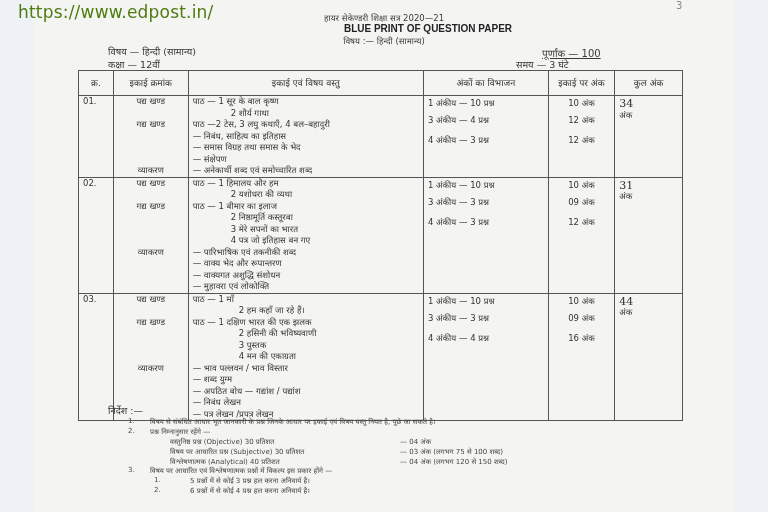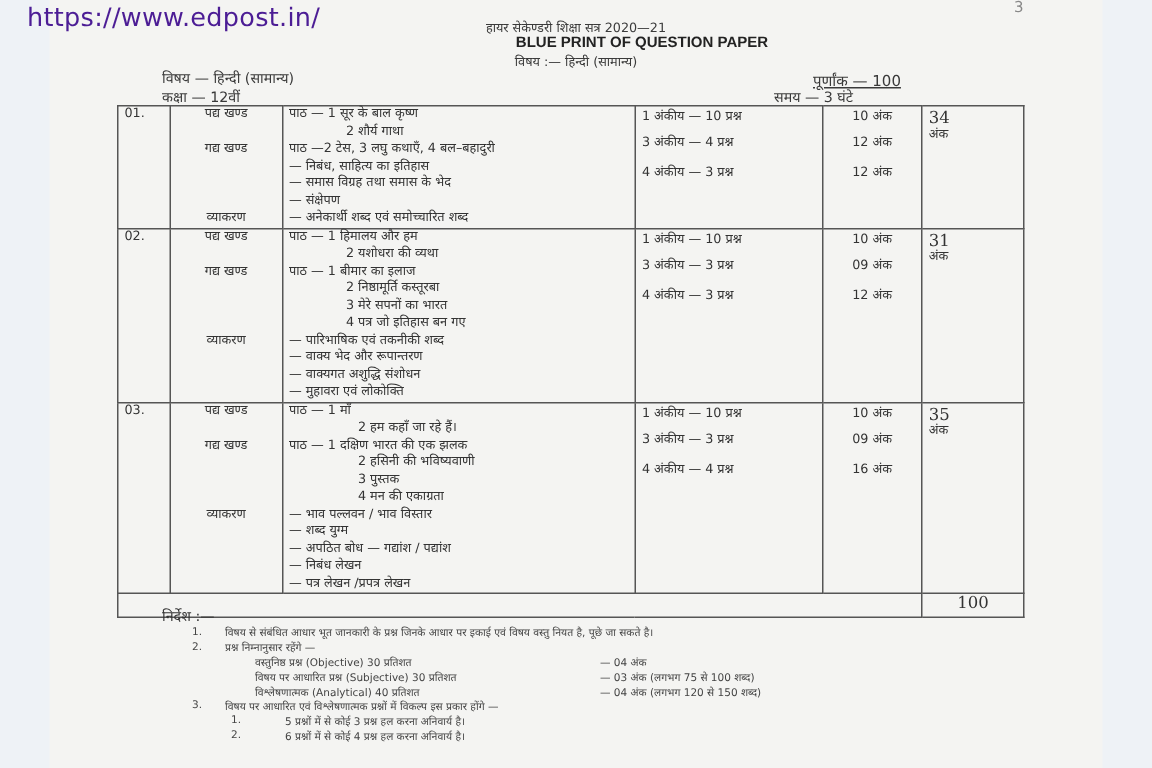--- a/index.html
+++ b/index.html
@@ -9,21 +9,21 @@
     font-family:"DejaVu Sans", sans-serif;
     color:#2a2a2a;
   }
   .paper {
     position:absolute; left:33px; top:0; width:702px; height:512px;
     background:#f4f4f2;
   }
   .url {
     position:absolute; left:18px; top:2px;
     font-family:"DejaVu Sans", sans-serif; font-size:17px;
-    color:#4c1d95; letter-spacing:0.2px;
+    color:#4d7c0f; letter-spacing:0.2px;
   }
   .hdr { position:absolute; font-size:8.5px; color:#3a3a3a; white-space:nowrap; }
   .hdr.center { left:0; width:768px; text-align:center; }
   .hdr.bold { font-family:"Liberation Sans", sans-serif; font-weight:bold; font-size:10px; color:#222; }
   .corner-mark { position:absolute; left:676px; top:0px; font-size:10px; color:#888; }
 
   table.bp {
     position:absolute; left:78px; top:70px;
     width:605px; border-collapse:collapse;
     font-size:8.5px; color:#333;
@@ -65,20 +65,28 @@
 <div class="hdr center bold" style="top:23px;padding-left:44px;">BLUE PRINT OF QUESTION PAPER</div>
 <div class="hdr center" style="top:35px;">विषय :—  हिन्दी (सामान्य)</div>
 
 <div class="hdr" style="left:108px; top:45px; font-size:9.5px;">विषय — हिन्दी (सामान्य)</div>
 <div class="hdr" style="left:108px; top:58px; font-size:9.5px;">कक्षा — 12वीं</div>
 <div class="hdr" style="left:542px; top:46px; font-size:10px;text-decoration:underline;">पूर्णांक — 100</div>
 <div class="hdr" style="left:516px; top:58px; font-size:9.5px;">समय — 3 घंटे</div>
 
 <table class="bp">
   <tbody>
+      <tr>
+    <th class="c-num">क्र.</th>
+    <th class="c-unit">इकाई क्रमांक</th>
+    <th class="c-content">इकाई एवं विषय वस्तु</th>
+    <th class="c-dist">अंकों का विभाजन</th>
+    <th class="c-umarks">इकाई पर अंक</th>
+    <th class="c-total">कुल अंक</th>
+  </tr>
 
   <tr style="height:72px;padding-left:40px;">
     <td class="c-num">01.</td>
     <td class="c-unit">
       <span class="line">पद्य खण्ड</span>
       <span class="spacer"></span>
       <span class="line">गद्य खण्ड</span>
       <span class="spacer"></span>
           <span class="spacer"></span>
           <span class="spacer"></span>
@@ -176,29 +184,25 @@
       <span class="dist-line" style="height:14px;line-height:14px;">1  अंकीय — 10 प्रश्न</span>
       <span class="dist-line">3  अंकीय — 3 प्रश्न</span>
       <span class="dist-line">4  अंकीय — 4 प्रश्न</span>
     </td>
     <td class="c-umarks">
       <span class="um-line" style="height:14px;line-height:14px;">10 अंक</span>
       <span class="um-line">09 अंक</span>
       <span class="um-line">16 अंक</span>
     </td>
     <td class="c-total">
-      <span class="big">35</span>
+      <span class="big">44</span>
       <span class="line">अंक</span>
     </td>
   </tr>
 
-  <tr class="total-row">
-    <td colspan="5"></td>
-    <td class="total-val">100</td>
-  </tr>
 </tbody>
   </table>
 
 <div class="notes">
   <div class="nrow title" style="left:0; top:0;">निर्देश :—</div>
   <div class="nrow" style="left:20px; top:13px;">1.</div>
   <div class="nrow" style="left:42px; top:13px;">विषय से संबंधित आधार भूत जानकारी के प्रश्न जिनके आधार पर इकाई एवं विषय वस्तु नियत है, पूछे जा सकते है।</div>
   <div class="nrow" style="left:20px; top:23px;">2.</div>
   <div class="nrow" style="left:42px; top:23px;">प्रश्न निम्नानुसार रहेंगे —</div>
   <div class="nrow" style="left:62px; top:33px;">वस्तुनिष्ठ प्रश्न (Objective) 30 प्रतिशत</div>

